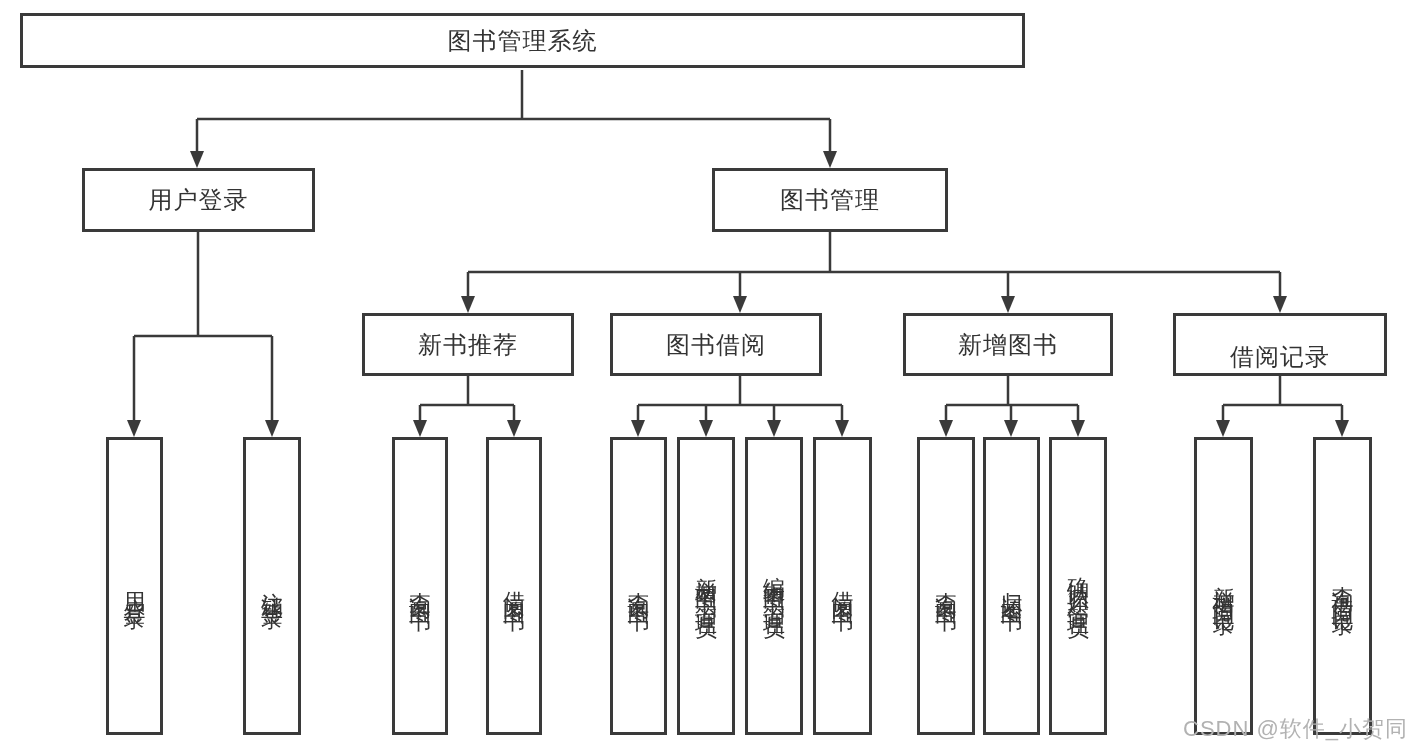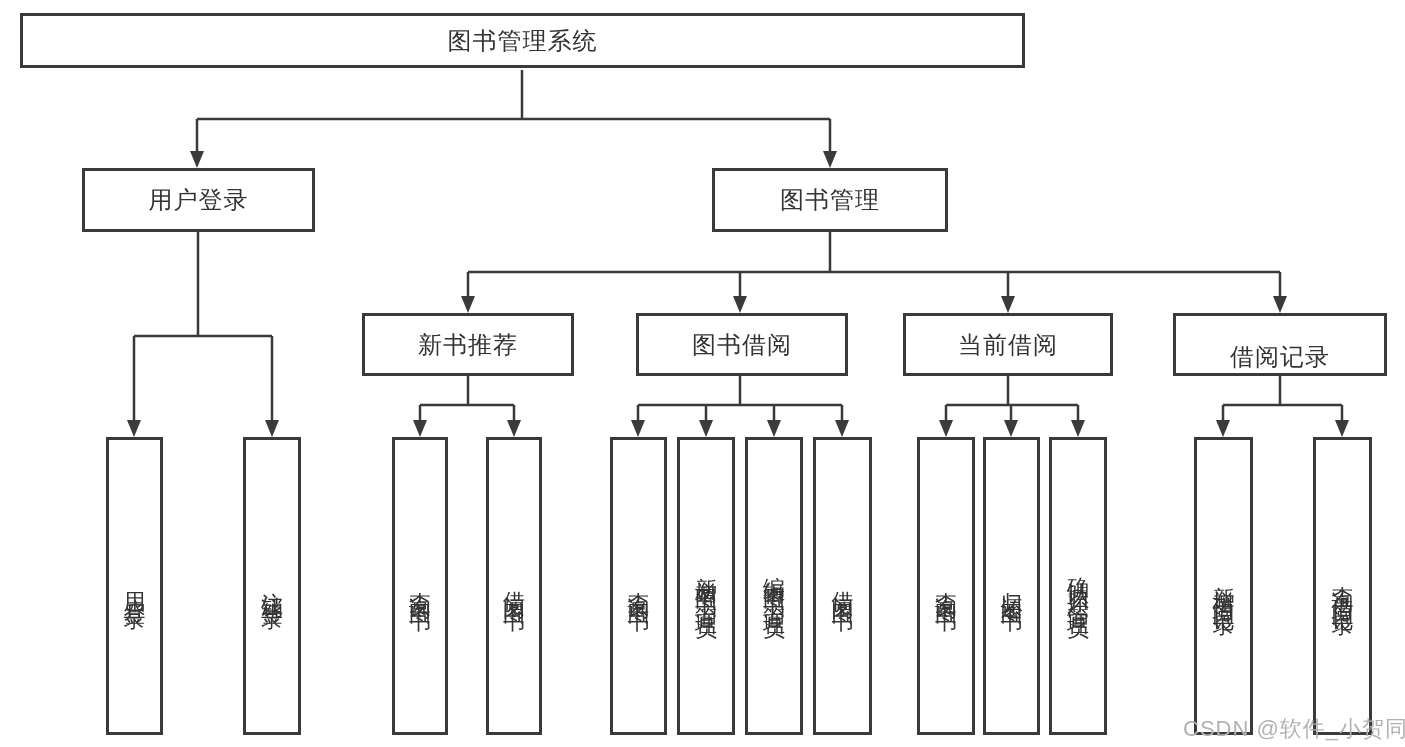--- a/index.html
+++ b/index.html
@@ -85,25 +85,25 @@
   <div class="box h" style="left:82px;top:168px;width:233px;height:64px;">
     <span>用户登录</span>
   </div>
   <div class="box h" style="left:362px;top:313px;width:212px;height:63px;">
     <span>新书推荐</span>
   </div>
 
   <div class="box h" style="left:712px;top:168px;width:236px;height:64px;">
     <span>图书管理</span>
   </div>
-  <div class="box h" style="left:636px;top:313px;width:212px;height:63px;">
+  <div class="box h" style="left:610px;top:313px;width:212px;height:63px;">
     <span>图书借阅</span>
   </div>
   <div class="box h" style="left:903px;top:313px;width:210px;height:63px;">
-    <span>当前借阅</span>
+    <span>新增图书</span>
   </div>
   <div class="box h" style="left:1173px;top:313px;width:214px;height:63px;align-items:flex-end;">
     <span>借阅记录</span>
   </div>
 
   <div class="box v" style="left:106px;top:437px;width:57px;height:298px;">
     <span>用户登录</span>
   </div>
   <div class="box v" style="left:243px;top:437px;width:58px;height:298px;">
     <span>注销登录</span>

